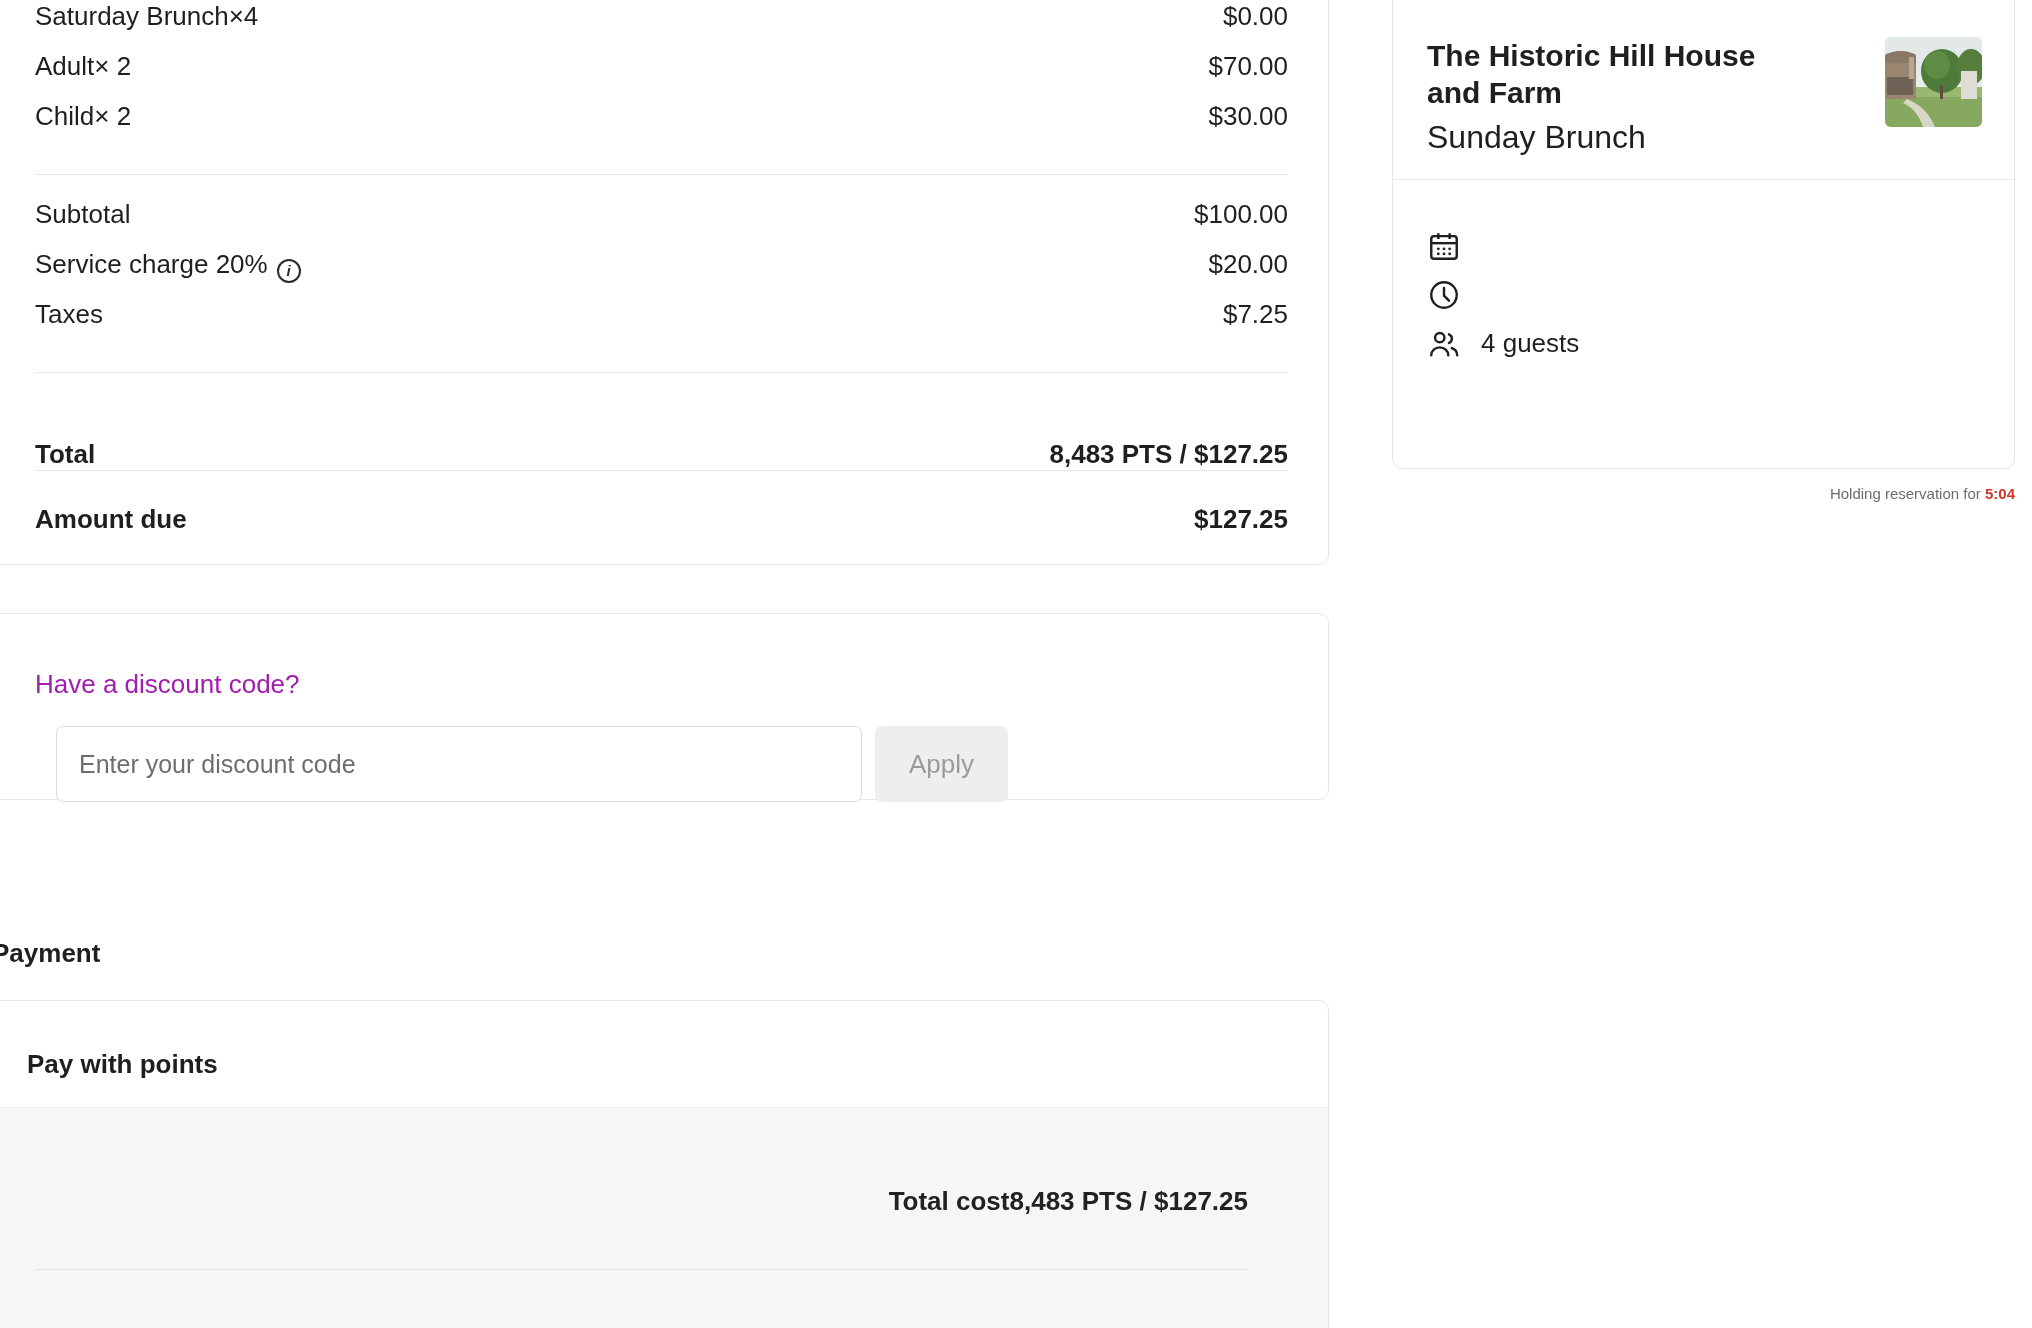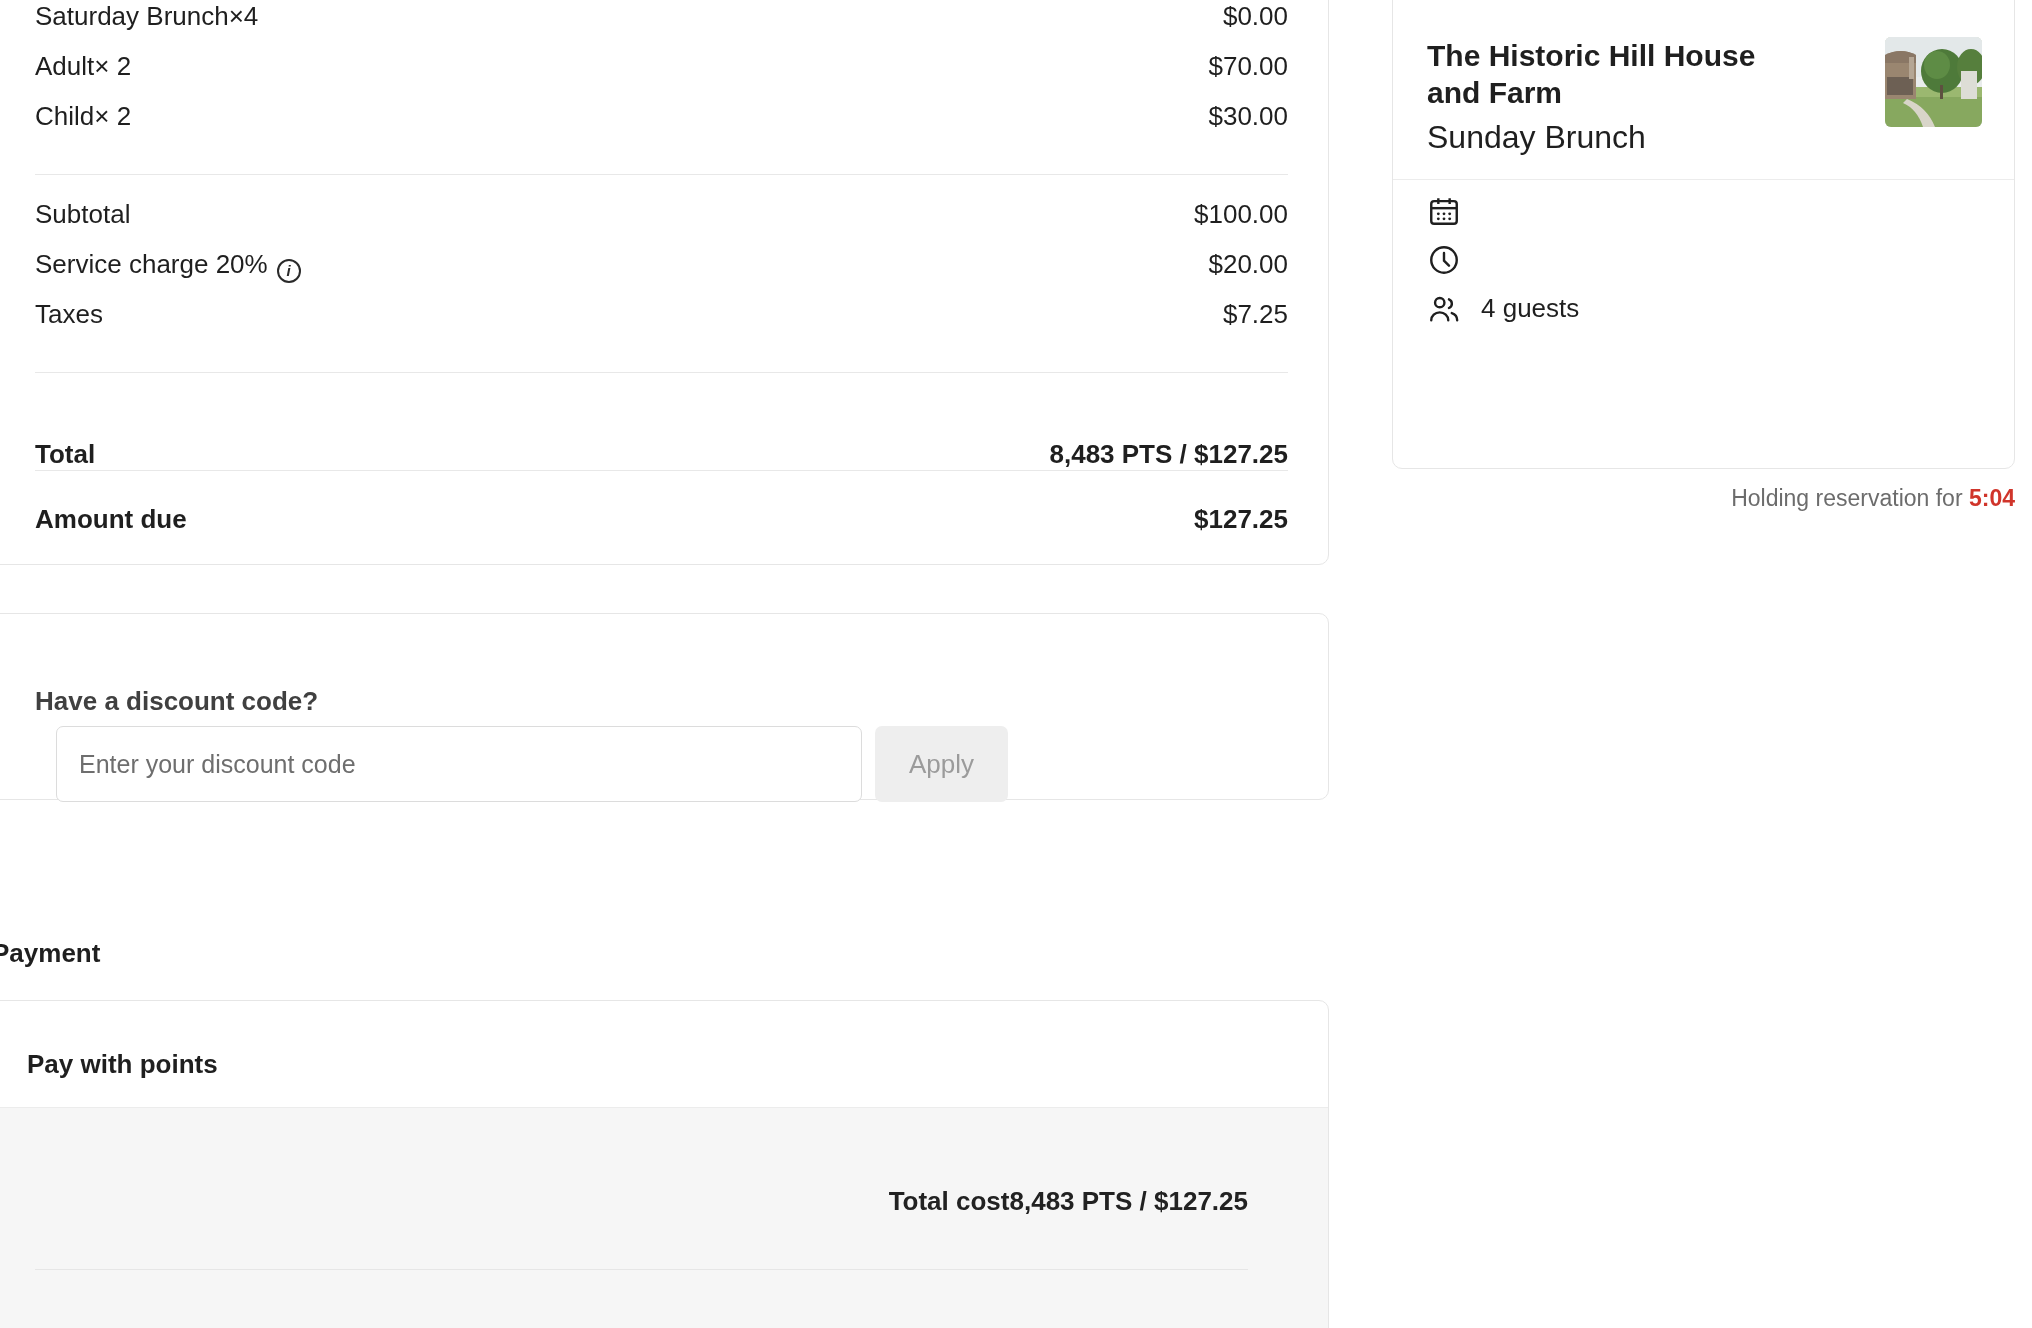--- a/index.html
+++ b/index.html
@@ -51,22 +51,22 @@
     line-height: 1; color: #2a2a2a;
     vertical-align: -3px;
   }
 
   
   #discount-card {
     left: -40px; top: 613px;
     width: 1369px; height: 187px;
   }
   #discount-title {
-    position: absolute; left: 74px; top: 72px;
-    font-size: 26px; font-weight: 700; color: #404040;
+    position: absolute; left: 74px; top: 55px;
+    font-size: 26px; font-weight: 400; color: #a21caf;
   }
   #discount-row {
     position: absolute; left: 74px; top: 112px;
     display: flex; align-items: stretch; gap: 13px; margin-left: 21px;
   }
   #discount-input {
     width: 806px; height: 76px;
     border: 1px solid #dcdcdc; border-radius: 7px;
     background: #fff;
     font-family: "Liberation Sans", sans-serif;
@@ -134,33 +134,33 @@
   }
   #venue-sub {
     margin-top: 8px;
     font-size: 32px; font-weight: 400; color: #1f1f1f;
   }
   #venue-thumb {
     width: 97px; height: 90px; flex: 0 0 auto;
     border-radius: 6px; overflow: hidden;
     background: #b9c7a8;
   }
-  #details-block { position: absolute; left: 34px; top: 225px; }
+  #details-block { position: absolute; left: 34px; top: 260px; }
   .detail-row {
     display: flex; align-items: center; gap: 20px;
     height: 49px; margin-bottom: 0;
   }
   .detail-row + .detail-row { margin-top: 0; }
   .detail-ic { width: 34px; height: 34px; flex: 0 0 auto; }
   .detail-txt { font-size: 26px; color: #1f1f1f; white-space: nowrap; }
 
   #holding-note {
     position: absolute; left: 1392px; top: 485px;
     width: 623px; text-align: right; padding-right: 0;
-    font-size: 23px; color: #6c6c6c;
+    font-size: 15px; color: #6c6c6c;
   }
   #holding-note .timer { color: #d0352b; font-weight: 700; }
 </style>
 </head>
 <body>
 
 <div class="page">
 
   <div class="card" id="summary-card">
     <div class="rows">

